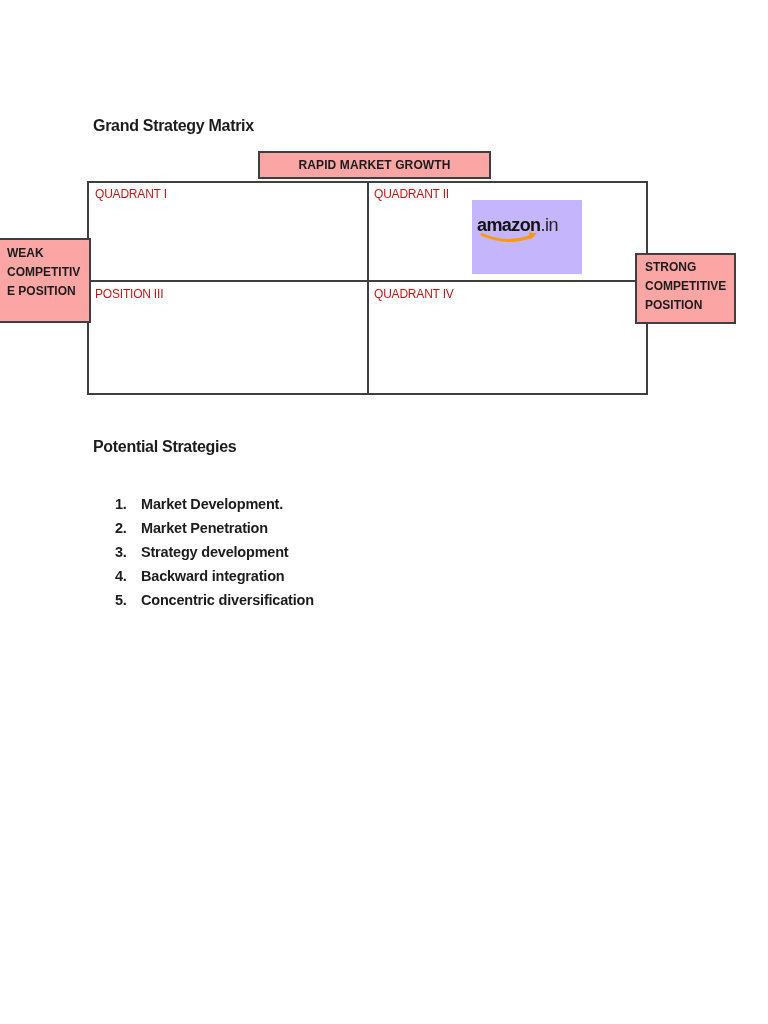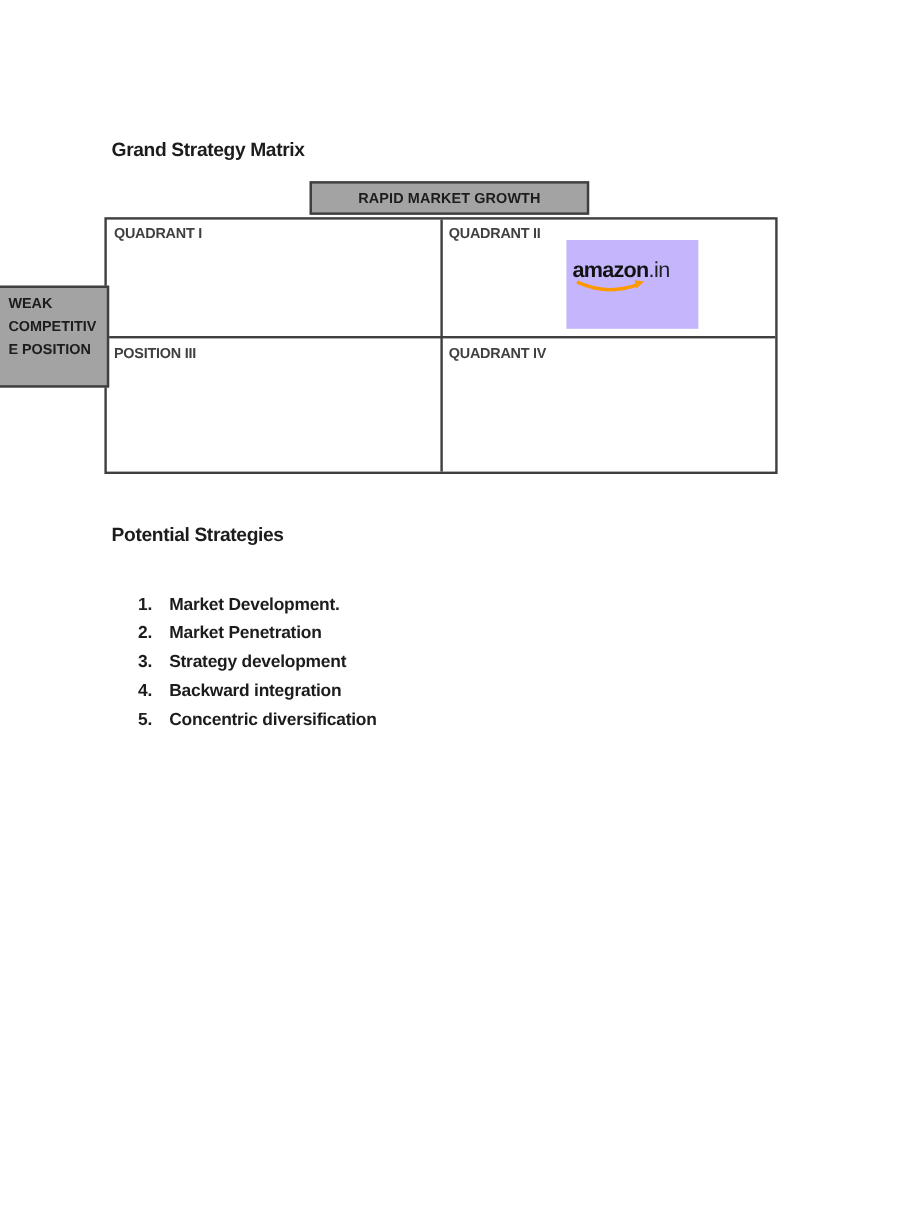--- a/index.html
+++ b/index.html
@@ -17,30 +17,30 @@
     line-height:18px;
   }
   
   .matrix {
     position:absolute; left:87px; top:153px; width:561px; height:214px;
     border:2px solid #3f3f3f; background:#fff; z-index:1;
   }
   .v-divider { position:absolute; left:278px; top:0; bottom:0; width:2px; background:#3f3f3f; }
   .h-divider { position:absolute; top:97px; left:0; right:0; height:2px; background:#3f3f3f; }
   .quad-label {
-    position:absolute; font-size:12px; font-weight:700; letter-spacing:-0.2px;
-    line-height:14px; color:#404040; white-space:nowrap;
+    position:absolute; font-size:12px; font-weight:400; letter-spacing:-0.2px;
+    line-height:14px; color:#b91c1c; white-space:nowrap;
   }
   .q1 { left:6px;  top:4px; }
   .q2 { left:285px; top:4px; }
   .q3 { left:6px;  top:104px; }
   .q4 { left:285px; top:104px; }
   
   .axis-box {
-    position:absolute; background:#a3a3a3; border:2px solid #3f3f3f; z-index:2;
+    position:absolute; background:#fca5a5; border:2px solid #3f3f3f; z-index:2;
     font-size:12px; font-weight:700; color:#1c1c1c;
   }
   .axis-box.centered { display:flex; align-items:center; justify-content:center; letter-spacing:0.1px; }
   .rapid-box { left:258px; top:123px; width:233px; height:28px; }
   .slow-box  { left:267px; top:370px; width:232px; height:28px; }
   .weak-box  { left:-9px;  top:210px; width:100px; height:85px; padding:4px 0 0 14px; line-height:19px; }
   .strong-box{ left:635px; top:225px; width:101px; height:71px; padding:3px 0 0 8px; line-height:19px; }
   .axis-line { display:block; white-space:nowrap; }
   
   .logo-image {
@@ -93,20 +93,25 @@
       </svg>
     </div>
   </div>
 
   <div class="axis-box weak-box">
     <span class="axis-line">WEAK</span>
     <span class="axis-line">COMPETITIV</span>
     <span class="axis-line">E POSITION</span>
   </div>
 
+  <div class="axis-box strong-box">
+    <span class="axis-line">STRONG</span>
+    <span class="axis-line">COMPETITIVE</span>
+    <span class="axis-line">POSITION</span>
+  </div>
 
 
   <div class="strategies-heading">Potential Strategies</div>
 
   <ul class="strategy-list">
     <li class="strategy-item">
       <span class="strategy-num">1.</span>
       <span class="strategy-label">Market Development.</span>
     </li>
     <li class="strategy-item">

